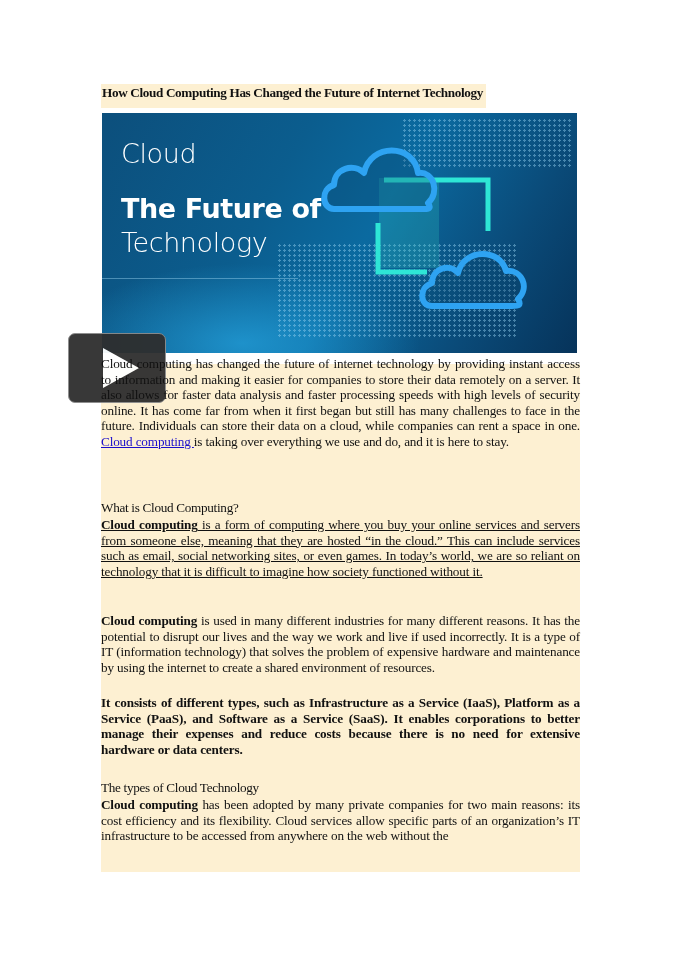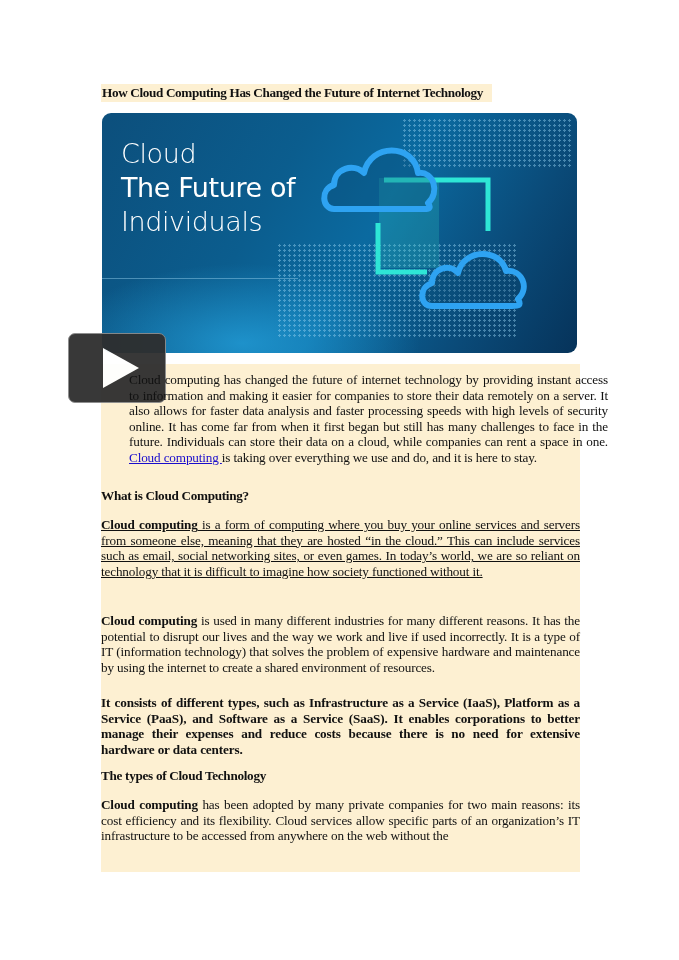--- a/index.html
+++ b/index.html
@@ -1,84 +1,83 @@
 <!DOCTYPE html>
 <html><head>
 <meta charset="utf-8">
 <style>
   html, body { margin:0; padding:0; background:#ffffff; }
   body { width:679px; height:960px; position:relative; overflow:hidden; font-family:"Liberation Serif", serif; color:#111; }
   .title {
-    position:absolute; left:101px; top:84px; height:18px;
+    position:absolute; left:101px; top:84px; height:24px;
     background:#fdf0d2; font-weight:bold; font-size:13.2px; line-height:18px;
-    padding:0 9px 0 1px; letter-spacing:-0.35px; white-space:nowrap;
+    padding:0 3px 0 1px; letter-spacing:-0.35px; white-space:nowrap;
   }
   .hero {
     position:absolute; left:102px; top:113px; width:475px; height:240px;
     background: linear-gradient(120deg, #0c4f7c 0%, #0b5d8e 35%, #0b6aa0 55%, #0a4a78 80%, #06335a 100%);
     overflow:hidden;
-    border-radius:9px;
   }
   .hero-glow { position:absolute; left:-40px; top:150px; width:360px; height:160px; background: radial-gradient(ellipse at center, rgba(40,170,230,0.65) 0%, rgba(20,130,200,0.0) 70%); }
   .hero-text {
     position:absolute; left:19px; top:24px; color:#ffffff; font-family:"DejaVu Sans", sans-serif;
     font-size:27px; line-height:34px; letter-spacing:-0.4px; font-weight:300;
   }
   .hero-line { position:absolute; left:0; top:165px; width:196px; height:1px; background:rgba(140,200,230,0.5); }
   .dots {
     position:absolute; background-image: radial-gradient(circle, rgba(150,210,240,0.45) 1px, transparent 1.3px);
     background-size:5px 5px;
   }
   .doc-bg {
     position:absolute; left:101px; top:364px; width:479px; height:508px; background:#fdf0d2;
   }
   .para {
     position:absolute; left:101px; width:479px; font-size:13.2px; line-height:15.6px;
     text-align:justify; letter-spacing:-0.15px;
   }
   .para b { font-weight:bold; }
-  .heading { position:absolute; left:101px; font-weight:bold; font-size:13.2px; line-height:16px; letter-spacing:-0.3px; }
+  .heading { position:absolute; left:101px; font-weight:normal; font-size:13.2px; line-height:16px; letter-spacing:-0.3px;margin-top:12px; }
   .link { color:#1a0dcc; text-decoration:underline; }
   .play {
     position:absolute; left:68px; top:333px; width:96px; height:68px;
     background:#2e2e2e; border-radius:7px; border:1px solid #8a8a8a; opacity:0.95;
   }
   .play-tri { position:absolute; left:34px; top:14px; width:0; height:0; border-top:20px solid transparent; border-bottom:20px solid transparent; border-left:36px solid #ffffff; }
 </style>
 </head>
 <body>
 
 <div class="title">How Cloud Computing Has Changed the Future of Internet Technology</div>
 
 <div class="hero">
   <div class="hero-glow"></div>
   <div class="dots" style="left:300px; top:5px; width:170px; height:50px;"></div>
   <div class="dots" style="left:175px; top:130px; width:240px; height:95px;"></div>
   <div class="hero-text">
     <div>Cloud</div>
-    <div style="font-weight:400;">The Future of</div>
-    <div style="font-weight:200;">Individuals</div>
+    <div style="font-weight:700;margin-top:21px;">The Future of</div>
+    <div style="font-weight:200;">Technology</div>
   </div>
   <div class="hero-line"></div>
   <svg style="position:absolute; left:0; top:0;" width="475" height="240">
     <rect x="277" y="65" width="60" height="90" fill="rgba(46,200,190,0.25)"></rect>
     <polyline points="282,67 386,67 386,118" fill="none" stroke="#2ee6d6" stroke-width="5"></polyline>
     <polyline points="276,110 276,159 325,159" fill="none" stroke="#2ee6d6" stroke-width="5"></polyline>
     <path d="M232,96 C220,96 218,76 232,72 C232,55 252,50 262,60 C268,30 312,30 316,60 C332,58 338,80 326,90 C330,96 326,96 322,96 Z" fill="rgba(10,70,110,0.3)" stroke="#2ea3f2" stroke-width="6" stroke-linejoin="round"></path>
     <path d="M330,193 C318,193 316,175 330,170 C330,155 348,150 356,160 C362,135 398,135 404,158 C420,156 428,175 416,186 C420,193 416,193 410,193 Z" fill="rgba(10,70,110,0.3)" stroke="#2ea3f2" stroke-width="6" stroke-linejoin="round"></path>
   </svg>
 </div>
 
 <div class="doc-bg"></div>
 
 <div class="play">
   <div class="play-tri"></div>
 </div>
 
-<div class="para" style="top:372px;margin-left:28px;">
+<div class="para" style="top:356px;">
   <span>Cloud computing has changed the future of internet technology by providing instant access to information and making it easier for companies to store their data remotely on a server. It also allows for faster data analysis and faster processing speeds with high levels of security online. It has come far from when it first began but still has many challenges to face in the future. Individuals can store their data on a cloud, while companies can rent a space in one.</span><a class="link"> Cloud computing </a><span>is taking over everything we use and do, and it is here to stay.</span>
 </div>
 
 <div class="heading" style="top:488px;">What is Cloud Computing?</div>
 
 <div class="para" style="top:517px;text-decoration:underline;">
   <b>Cloud computing</b><span> is a form of computing where you buy your online services and servers from someone else, meaning that they are hosted “in the cloud.” This can include services such as email, social networking sites, or even games. In today’s world, we are so reliant on technology that it is difficult to imagine how society functioned without it.</span>
 </div>
 
 <div class="para" style="top:613px;">

